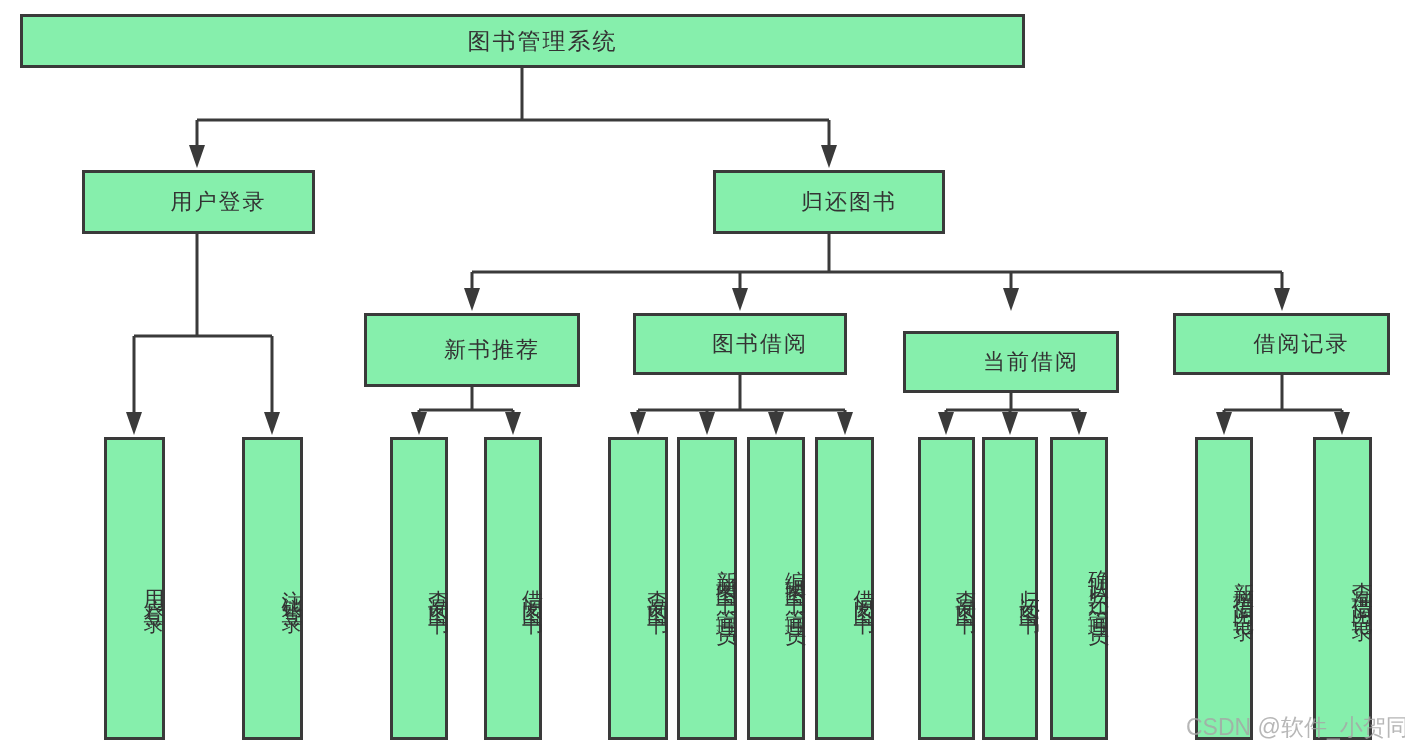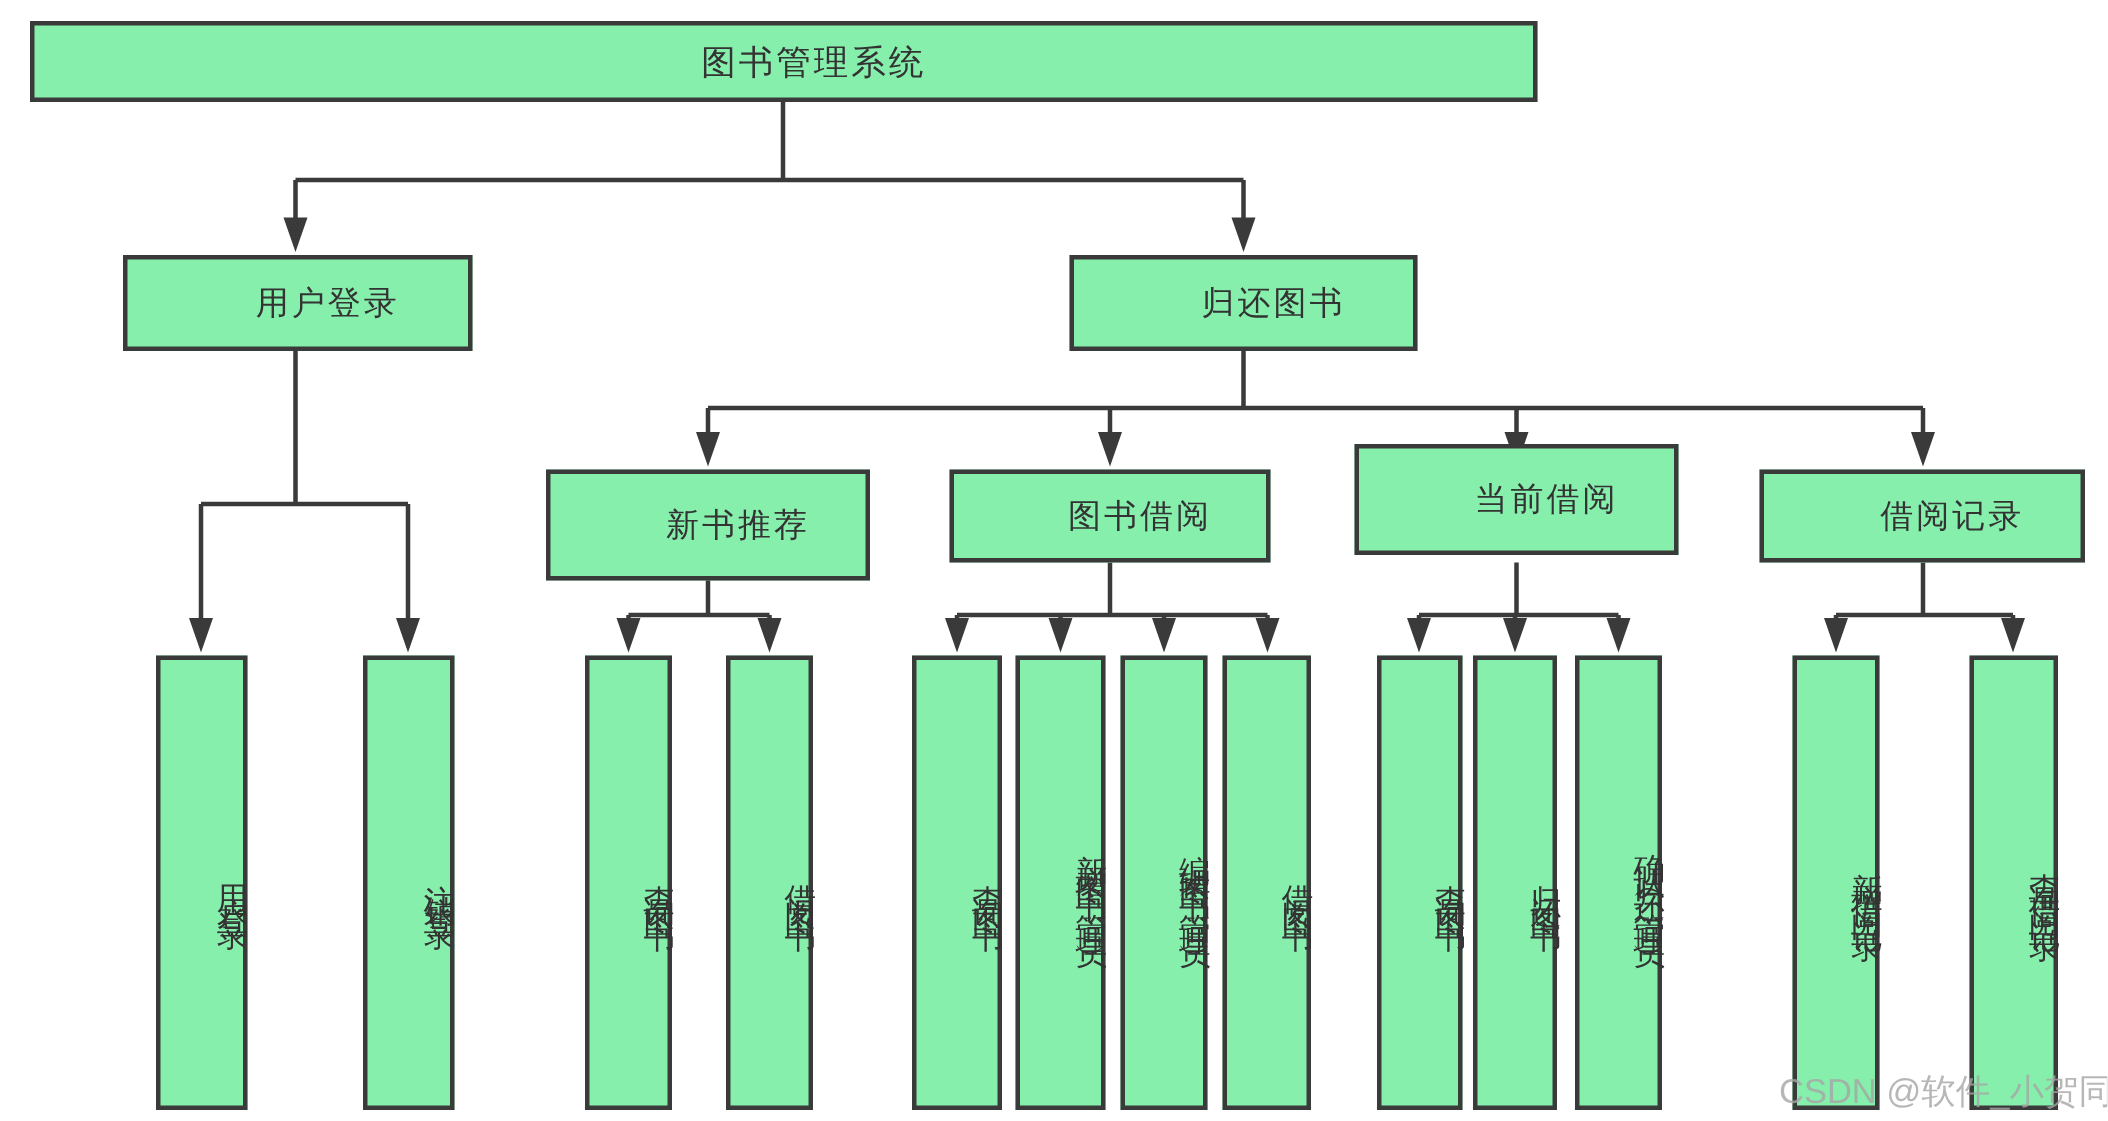--- a/index.html
+++ b/index.html
@@ -104,21 +104,21 @@
   <div class="box lvl" style="left:713px;top:170px;width:232px;height:64px">
     <span>归还图书</span>
   </div>
 
   <div class="box lvl" style="left:364px;top:313px;width:216px;height:74px">
     <span>新书推荐</span>
   </div>
   <div class="box lvl" style="left:633px;top:313px;width:214px;height:62px">
     <span>图书借阅</span>
   </div>
-  <div class="box lvl" style="left:903px;top:296px;width:216px;height:74px">
+  <div class="box lvl" style="left:903px;top:331px;width:216px;height:62px">
     <span>当前借阅</span>
   </div>
   <div class="box lvl" style="left:1173px;top:313px;width:217px;height:62px">
     <span>借阅记录</span>
   </div>
 
   <div class="box leaf" style="left:104px;top:437px;width:61px;height:303px">
     <span>用户登录</span>
   </div>
   <div class="box leaf" style="left:242px;top:437px;width:61px;height:303px">

